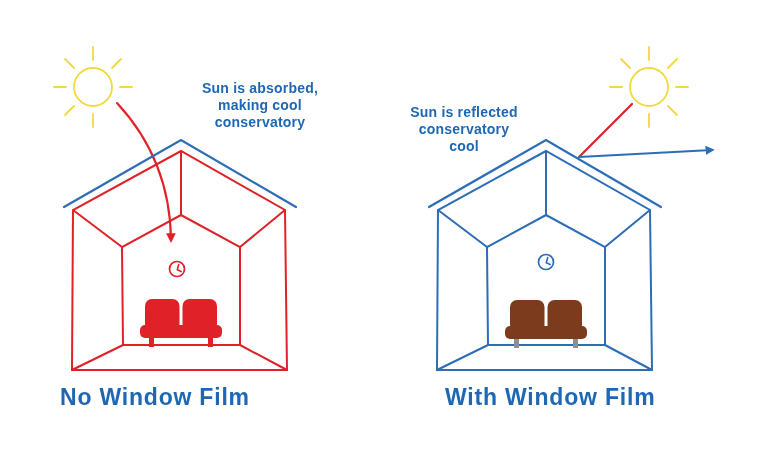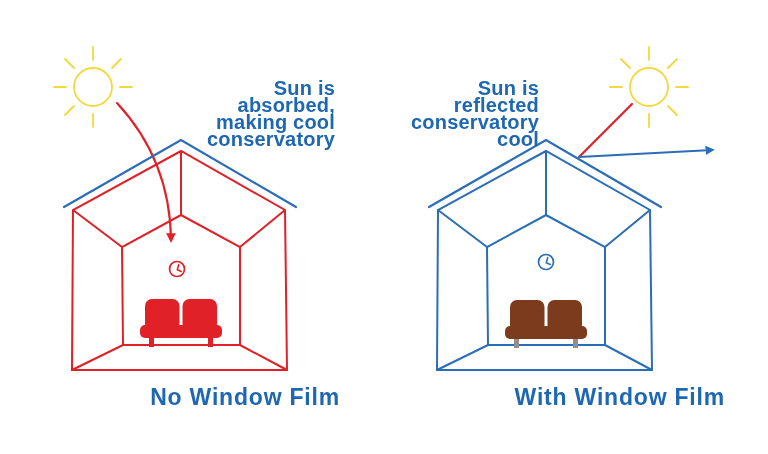--- a/index.html
+++ b/index.html
@@ -26,35 +26,35 @@
   .sy { stroke: var(--yellow); fill: none; }
   .fr { fill: var(--red); stroke: none; }
   .fb { fill: var(--blue); stroke: none; }
   .fbrown { fill: var(--brown); stroke: none; }
   .fgray { fill: var(--leg-gray); stroke: none; }
 
   .annotation {
     position: absolute;
     top: 80px;
     width: 150px;
-    text-align: right;
-    font-size: 20px;
+    text-align: center;
+    font-size: 14px;
     line-height: 17px;
     font-weight: 700;
     letter-spacing: 0.2px;
     color: var(--text-blue);
   }
   .annotation-left  { left: 185px; }
-  .annotation-right { left: 389px; }
+  .annotation-right { left: 389px; margin-top: 24px; }
 
   .house-label {
     position: absolute;
     top: 384px;
     width: 280px;
-    text-align: right;
+    text-align: left;
     font-size: 23px;
     font-weight: 700;
     letter-spacing: 0.8px;
     color: var(--text-blue);
   }
   .house-label-left  { left: 60px; }
   .house-label-right { left: 445px; }
 </style>
 </head>
 <body>

